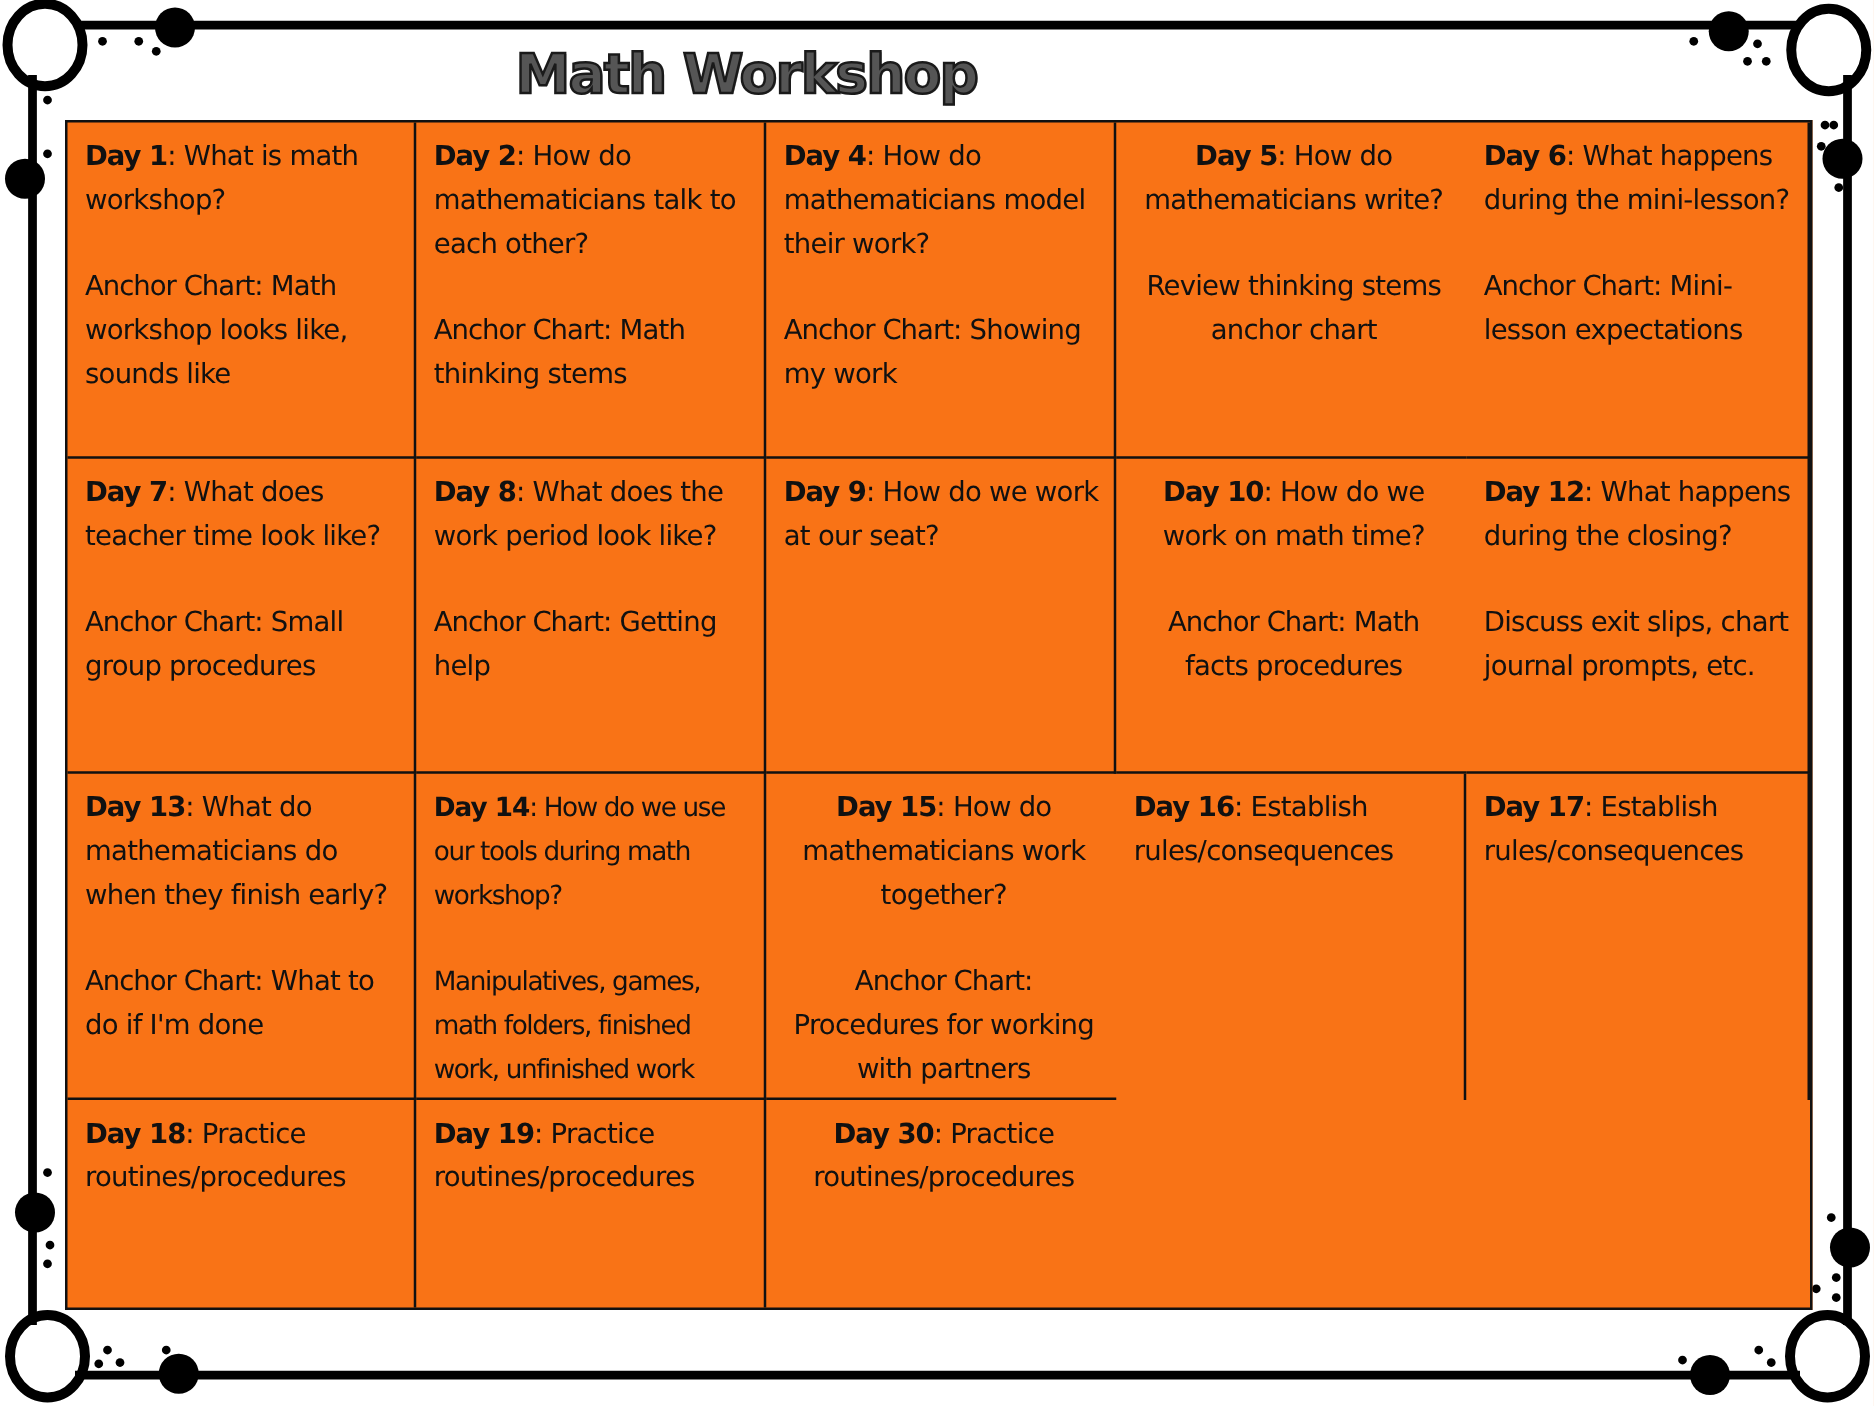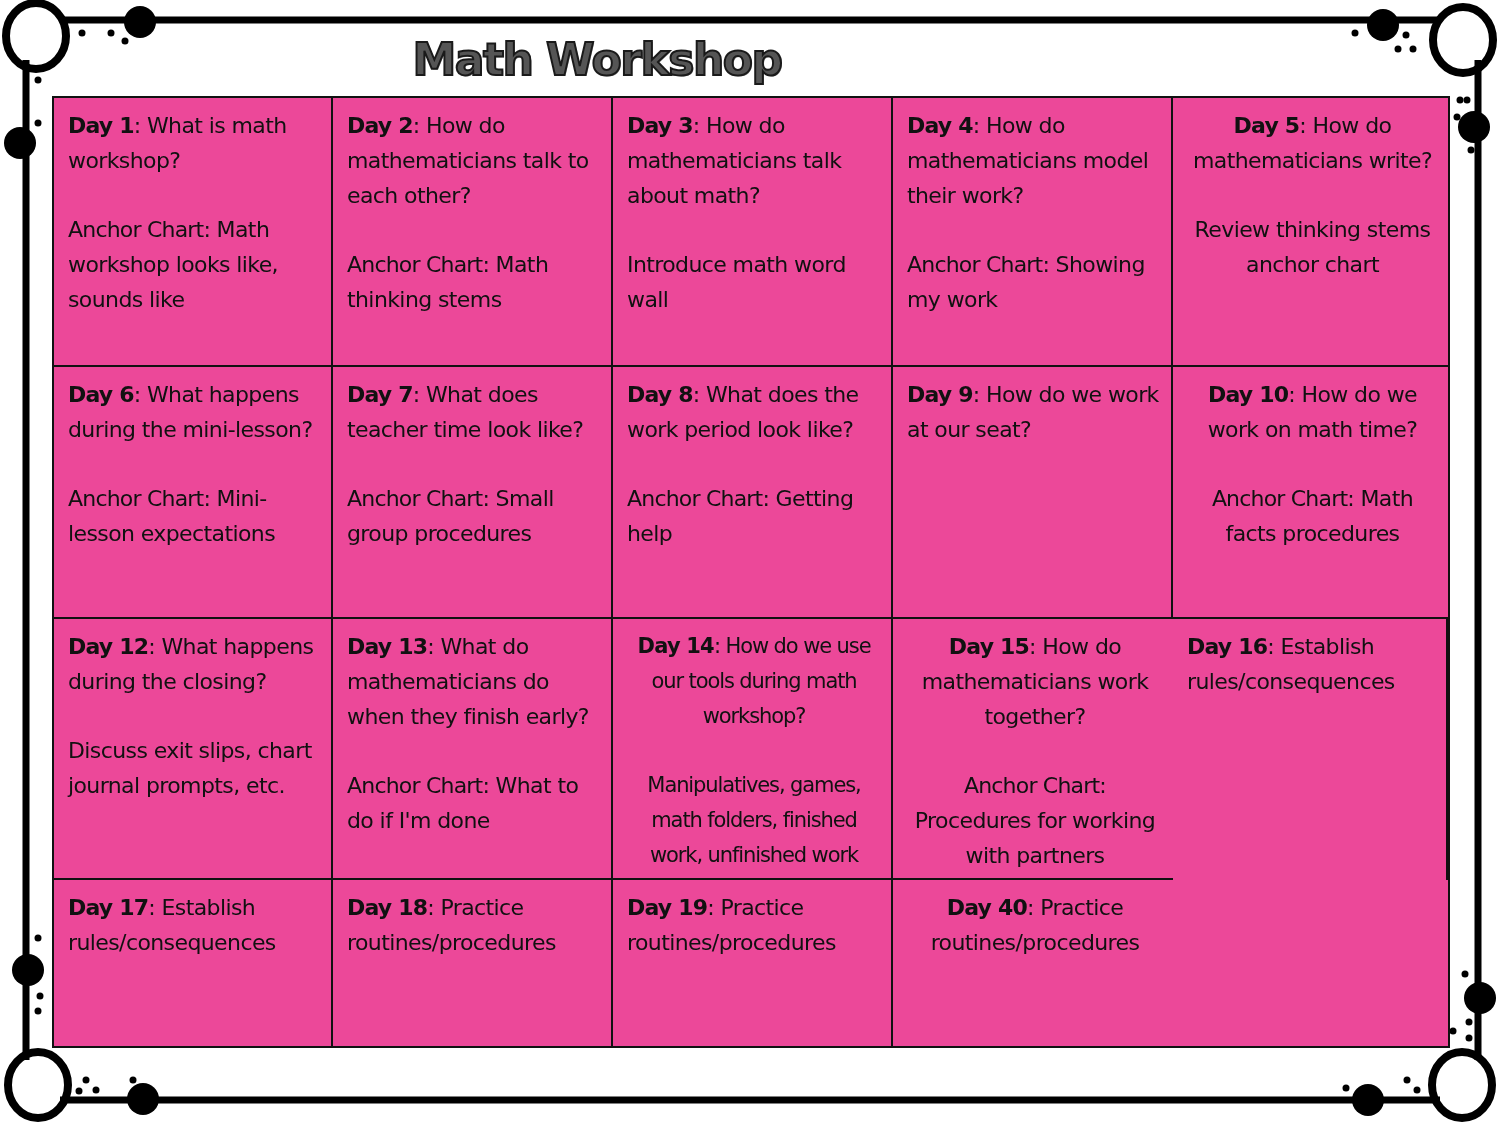--- a/index.html
+++ b/index.html
@@ -44,39 +44,39 @@
       left: 52px;
       top: 96px;
       width: 1398px;
       height: 952px;
       border: 2px solid #111;
       box-sizing: border-box;
       display: grid;
       grid-template-columns: 279px 280px 280px 280px 1fr;
       grid-template-rows: 269px 252px 261px 1fr;
       z-index: 2;
-      background: #ec4899;
+      background: #f97316;
     }
     .cell {
       border-right: 2px solid #111;
       border-bottom: 2px solid #111;
       box-sizing: border-box;
       padding: 10px 10px 6px 14px;
       font-size: 22px;
       line-height: 35px;
       letter-spacing: -0.6px;
       overflow: hidden;
     }
     .cell.col-last { border-right: none; text-align: center; }
     .cell.row-last { border-bottom: none; }
     .cell .day { font-weight: bold; letter-spacing: -0.8px; }
     .cell .para { margin: 0 0 34px 0; }
     .cell .para:last-child { margin-bottom: 0; }
     .cell .label { font-weight: normal; letter-spacing: -0.8px; }
-    .cell.tight { font-size: 21px; line-height: 35px; letter-spacing: -1.1px; text-align: center; }
+    .cell.tight { font-size: 21px; line-height: 35px; letter-spacing: -1.1px; }
   </style>
 </head>
 <body>
 
 <svg id="frame-svg" viewBox="0 0 1499 1125" xmlns="http://www.w3.org/2000/svg">
   <g stroke="#000" fill="none">
 
     <line x1="60" y1="20" x2="1440" y2="20" stroke-width="7"></line>
     <line x1="60" y1="1100" x2="1440" y2="1100" stroke-width="7"></line>
     <line x1="26" y1="60" x2="26" y2="1060" stroke-width="7"></line>
@@ -143,28 +143,20 @@
     <div class="cell">
     <div class="para">
       <span class="day">Day 2</span><span>: </span><span class="q">How do mathematicians talk to each other?</span>
     </div>
     <div class="para detail-block">
       <span class="label">Anchor Chart</span><span class="label-colon">: </span><span class="d">Math thinking stems</span>
     </div>
   </div>
     <div class="cell">
     <div class="para">
-      <span class="day">Day 3</span><span>: </span><span class="q">How do mathematicians talk about math?</span>
-    </div>
-    <div class="para detail-block">
-      <span class="d">Introduce math word wall</span>
-    </div>
-  </div>
-    <div class="cell">
-    <div class="para">
       <span class="day">Day 4</span><span>: </span><span class="q">How do mathematicians model their work?</span>
     </div>
     <div class="para detail-block">
       <span class="label">Anchor Chart</span><span class="label-colon">: </span><span class="d">Showing my work</span>
     </div>
   </div>
     <div class="cell col-last">
     <div class="para">
       <span class="day">Day 5</span><span>: </span><span class="q">How do mathematicians write?</span>
     </div>
@@ -260,17 +252,17 @@
 
   </div>
     <div class="cell row-last">
     <div class="para">
       <span class="day">Day 19</span><span>: </span><span class="q">Practice routines/procedures</span>
     </div>
 
   </div>
     <div class="cell col-last row-last">
     <div class="para">
-      <span class="day">Day 40</span><span>: </span><span class="q">Practice routines/procedures</span>
+      <span class="day">Day 30</span><span>: </span><span class="q">Practice routines/procedures</span>
     </div>
 
   </div>
   </div>
 
 </body></html>

